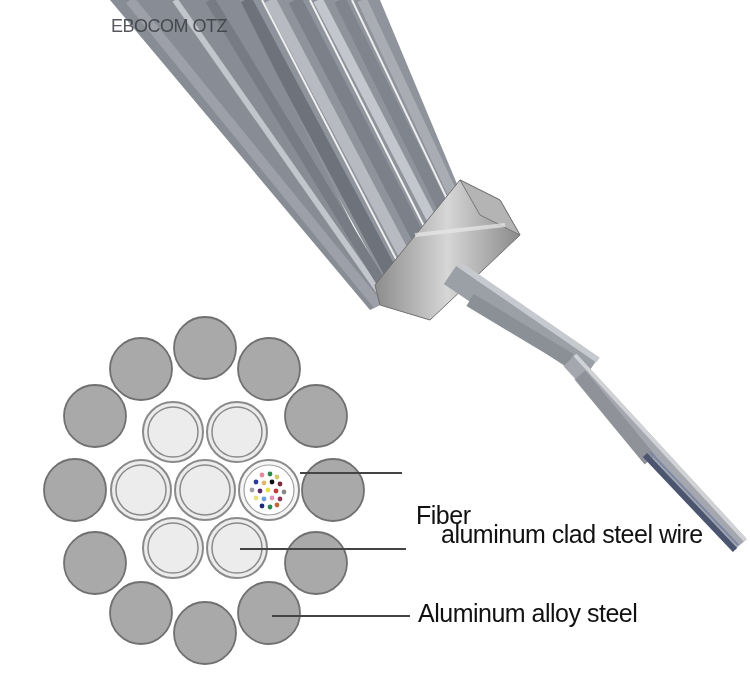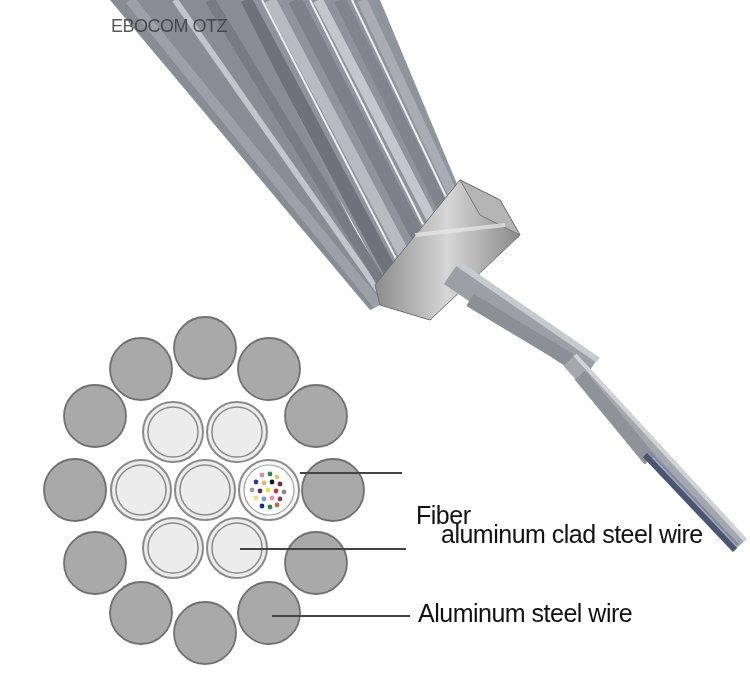--- a/index.html
+++ b/index.html
@@ -132,15 +132,15 @@
         <line x1="240" y1="549" x2="406" y2="549"></line>
         <line x1="272" y1="616" x2="410" y2="616"></line>
       </g>
     </g>
   </svg>
 
   <div class="watermark">EBOCOM OTZ</div>
 
   <div class="label" style="left:416px; top:457px;margin-top:44px;">Fiber</div>
   <div class="label" style="left:414px; top:520px;margin-left:27px;">aluminum clad steel wire</div>
-  <div class="label" style="left:418px; top:599px;">Aluminum steel wire</div>
+  <div class="label" style="left:418px; top:599px;">Aluminum alloy steel</div>
 
 </div>
 
 </body></html>

